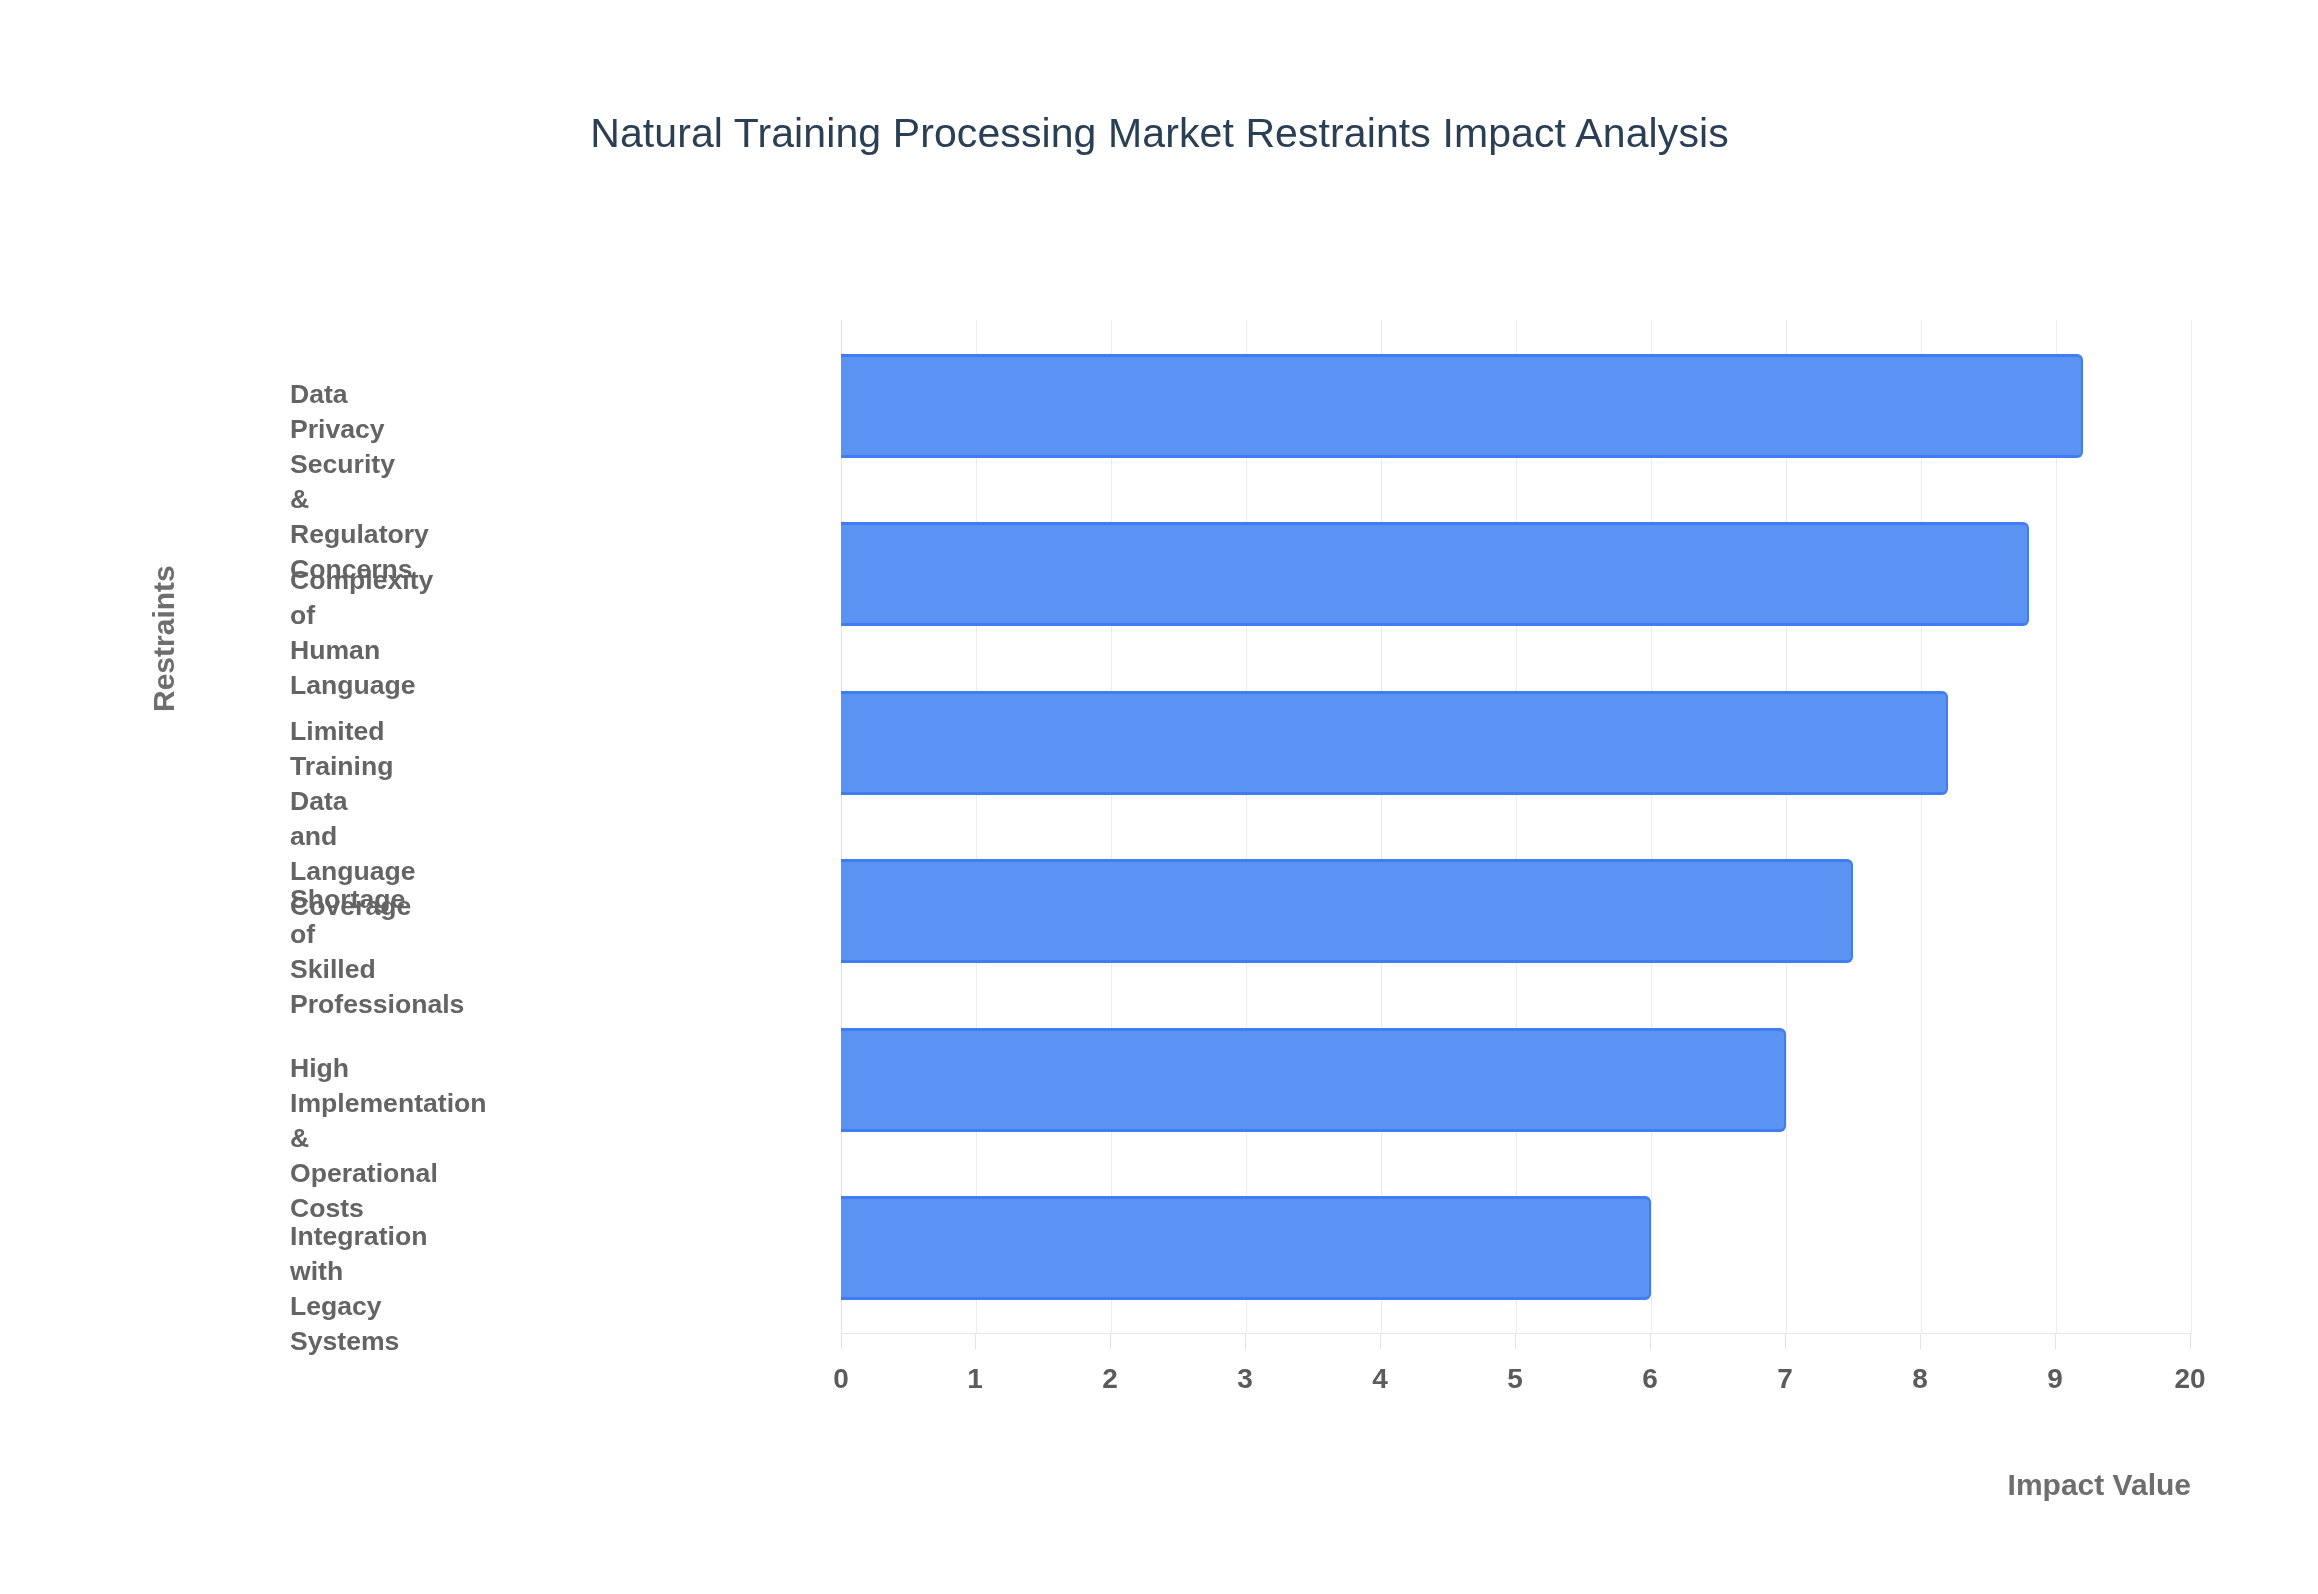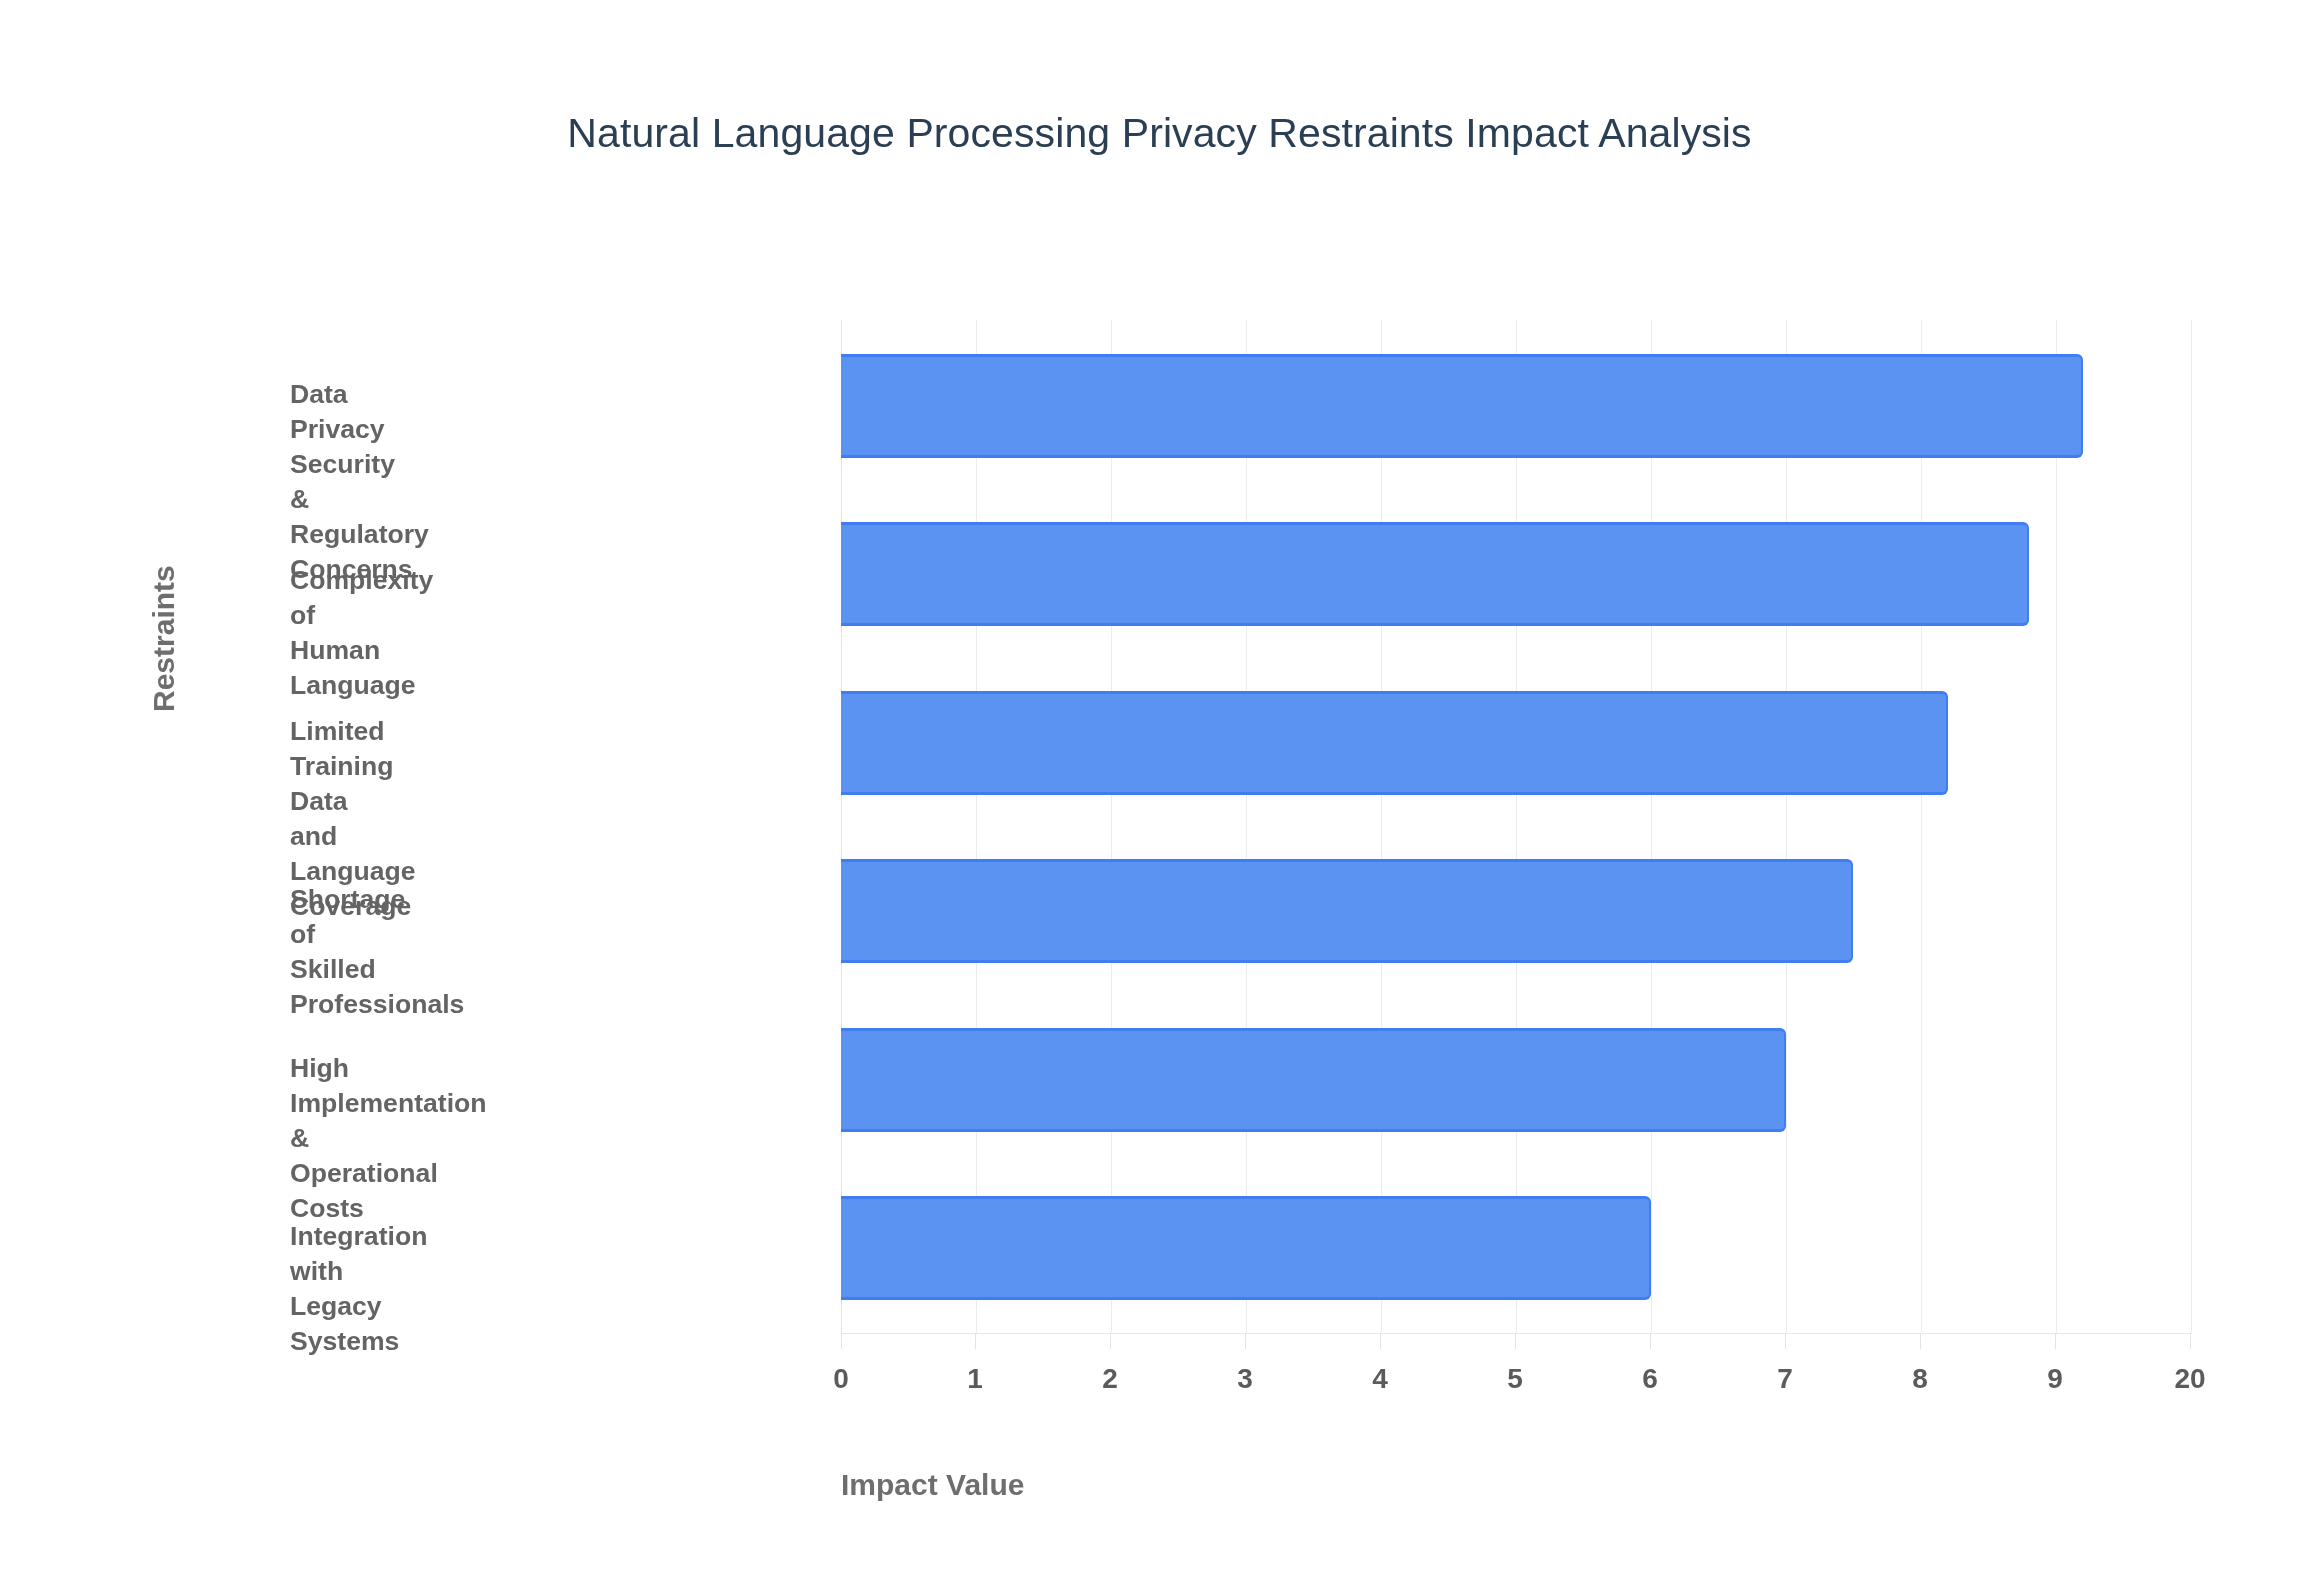--- a/index.html
+++ b/index.html
@@ -119,21 +119,21 @@
     font-weight: bold;
     color: #5b5b5b;
   }
 
   
   #xaxis-title {
     position: absolute;
     left: 841px;
     top: 1468px;
     width: 1350px;
-    text-align: left;
+    text-align: right;
     font-size: 30px;
     font-weight: bold;
     color: #6e6e6e;
   }
 
   #yaxis-title {
     position: absolute;
     left: 147px;
     top: 712px;
     font-size: 30px;
@@ -142,21 +142,21 @@
     transform-origin: left top;
     transform: rotate(-90deg);
     white-space: nowrap;
   }
 </style>
 </head>
 <body>
 
 <div id="chart-root">
 
-  <div id="chart-title">Natural Language Processing Privacy Restraints Impact Analysis</div>
+  <div id="chart-title">Natural Training Processing Market Restraints Impact Analysis</div>
 
   <div id="plot-area">
     <div id="gridlines">
         <div class="gridline axis-origin" style="left: 0px;"></div>
         <div class="gridline" style="left: 135px;"></div>
         <div class="gridline" style="left: 270px;"></div>
         <div class="gridline" style="left: 405px;"></div>
         <div class="gridline" style="left: 540px;"></div>
         <div class="gridline" style="left: 675px;"></div>
         <div class="gridline" style="left: 810px;"></div>

